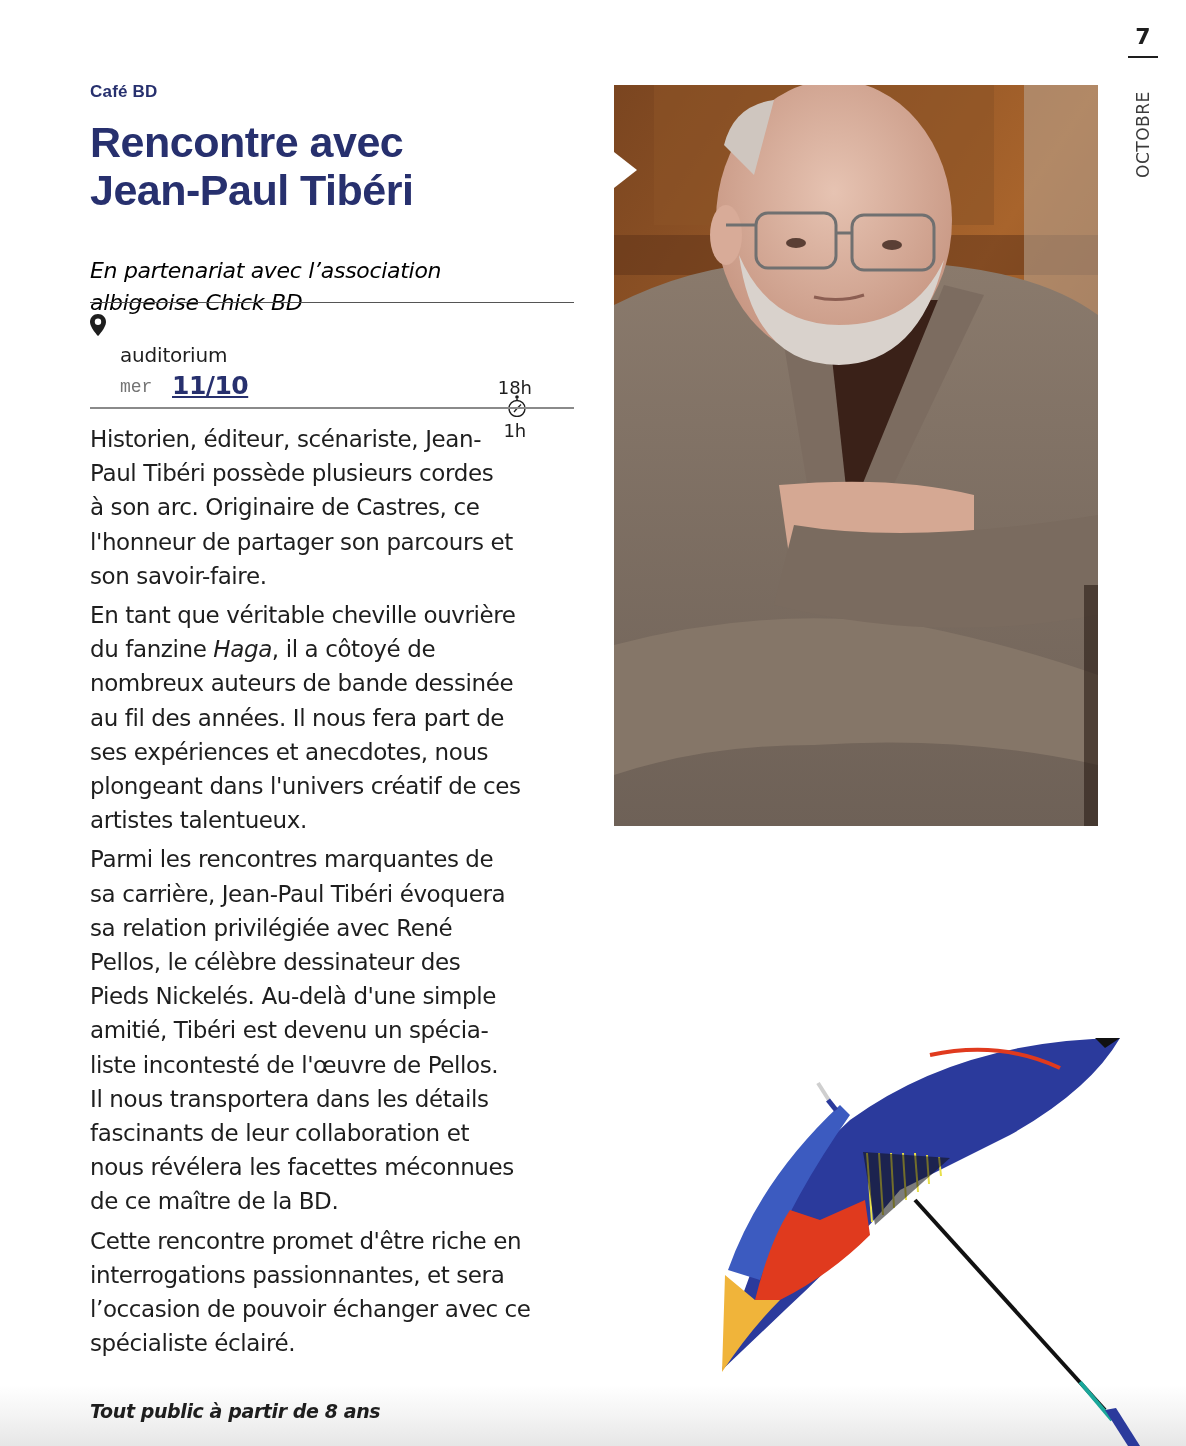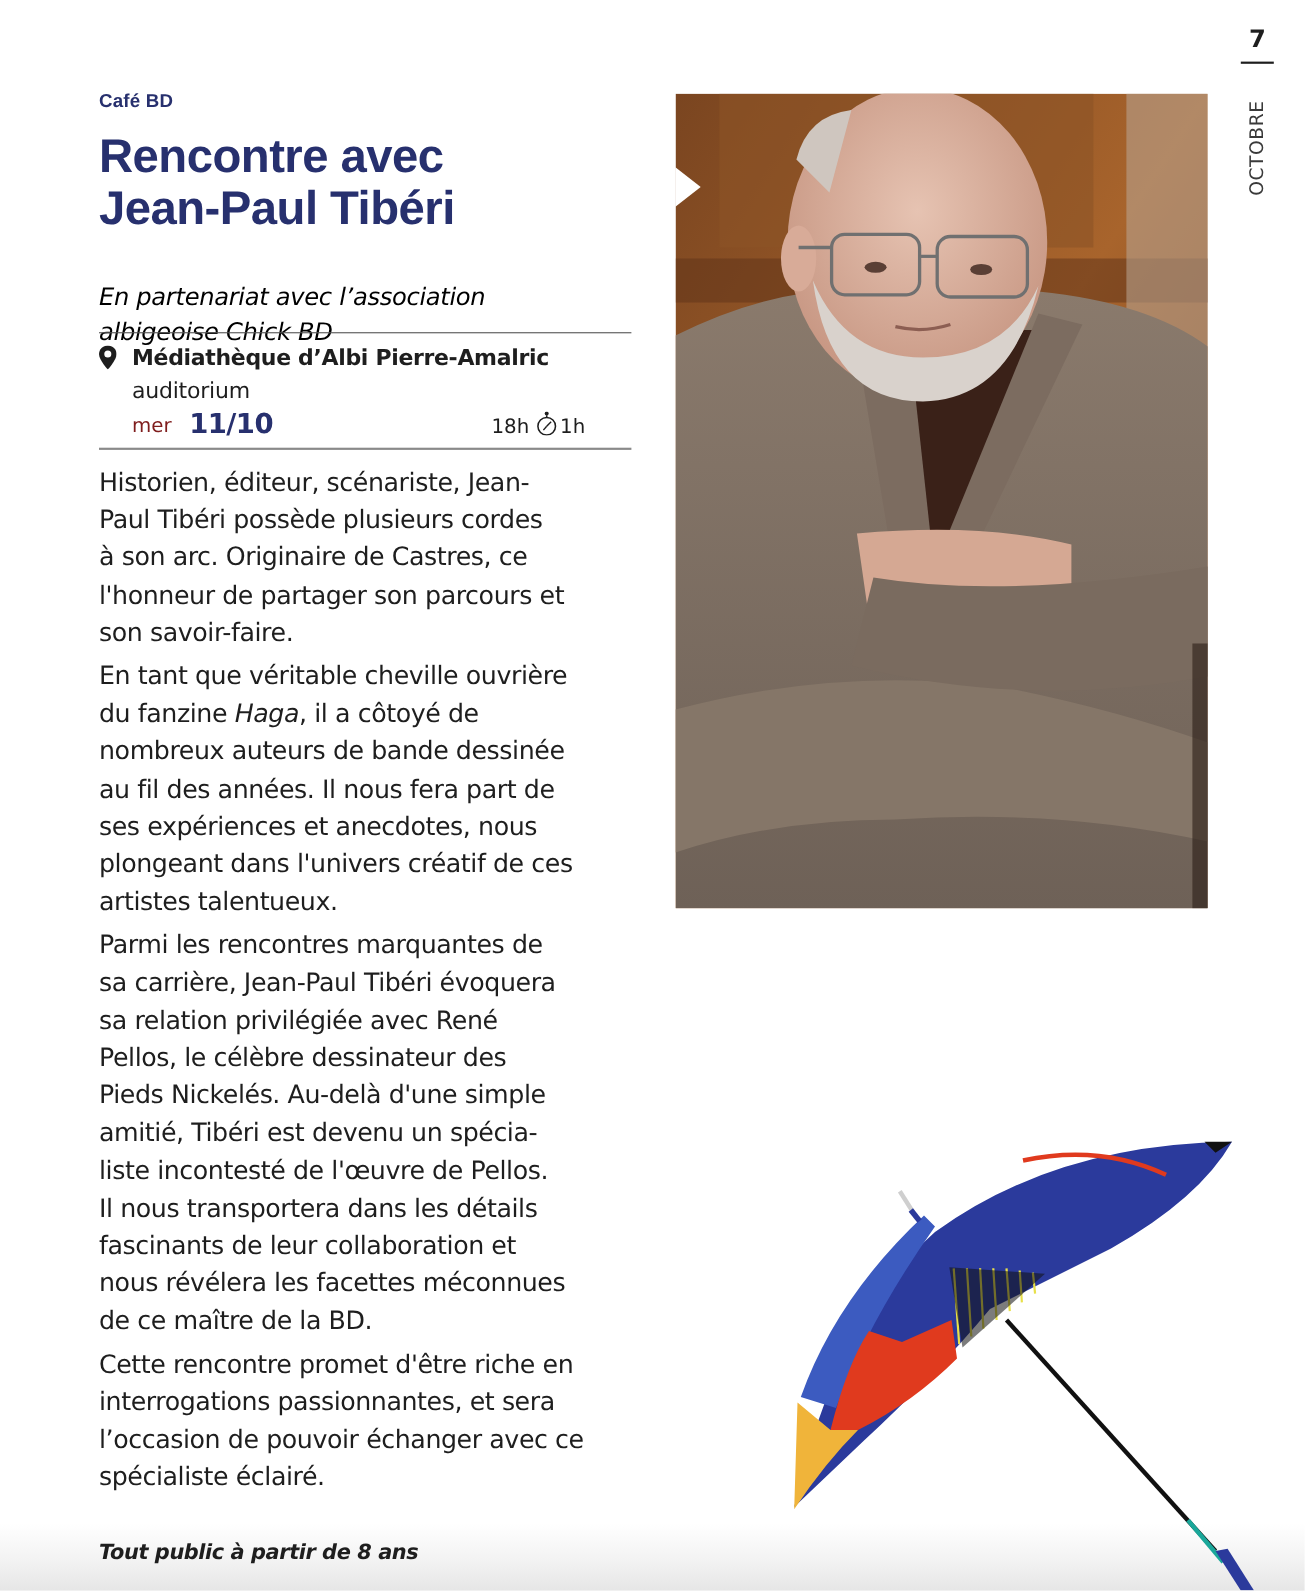--- a/index.html
+++ b/index.html
@@ -109,41 +109,44 @@
       left: 30px;
       top: 60px;
       width: 454px;
       height: 30px;
     }
     .weekday {
       position: absolute;
       left: 0;
       top: 6px;
       font-size: 18px;
-      color: #7f1d1d;
+      color: #737373;
+      font-family: Liberation Mono, monospace;
     }
     .date {
       position: absolute;
       left: 52px;
       top: 0;
       font-family: "DejaVu Sans", sans-serif;
       font-weight: bold;
       font-size: 25px;
       color: #27306e;
       letter-spacing: -0.5px;
+      text-decoration: underline;
     }
     .time-block {
       position: absolute;
       right: 42px;
       top: 6px;
       font-size: 18px;
       color: #1e1e1e;
       display: flex;
       align-items: center;
       white-space: nowrap;
+      flex-direction: column;
     }
     .stopwatch-icon {
       width: 20px;
       height: 22px;
       margin: 0 2px 0 6px;
       position: relative;
       top: -3px;
     }
     .body-text {
       position: absolute;
@@ -253,21 +256,20 @@
     <span>albigeoise Chick BD</span>
   </div>
 
   <div class="rule top"></div>
 
   <div class="venue">
     <svg class="pin-icon" viewBox="0 0 16 22">
       <path d="M8 0C3.6 0 0 3.5 0 7.9c0 5.6 8 14.1 8 14.1s8-8.5 8-14.1C16 3.5 12.4 0 8 0z" fill="#1e1e1e"></path>
       <circle cx="8" cy="7.8" r="3.2" fill="#ffffff"></circle>
     </svg>
-    <div class="venue-name">Médiathèque d’Albi Pierre-Amalric</div>
     <div class="venue-room">auditorium</div>
     <div class="date-row">
       <span class="weekday">mer</span>
       <span class="date">11/10</span>
       <span class="time-block">
         <span>18h</span>
         <svg class="stopwatch-icon" viewBox="0 0 20 22">
           <circle cx="10" cy="2" r="1.8" fill="#1e1e1e"></circle>
           <line x1="10" y1="3.5" x2="10" y2="5.5" stroke="#1e1e1e" stroke-width="1.4"></line>
           <circle cx="10" cy="13.5" r="8" fill="none" stroke="#1e1e1e" stroke-width="1.4"></circle>

